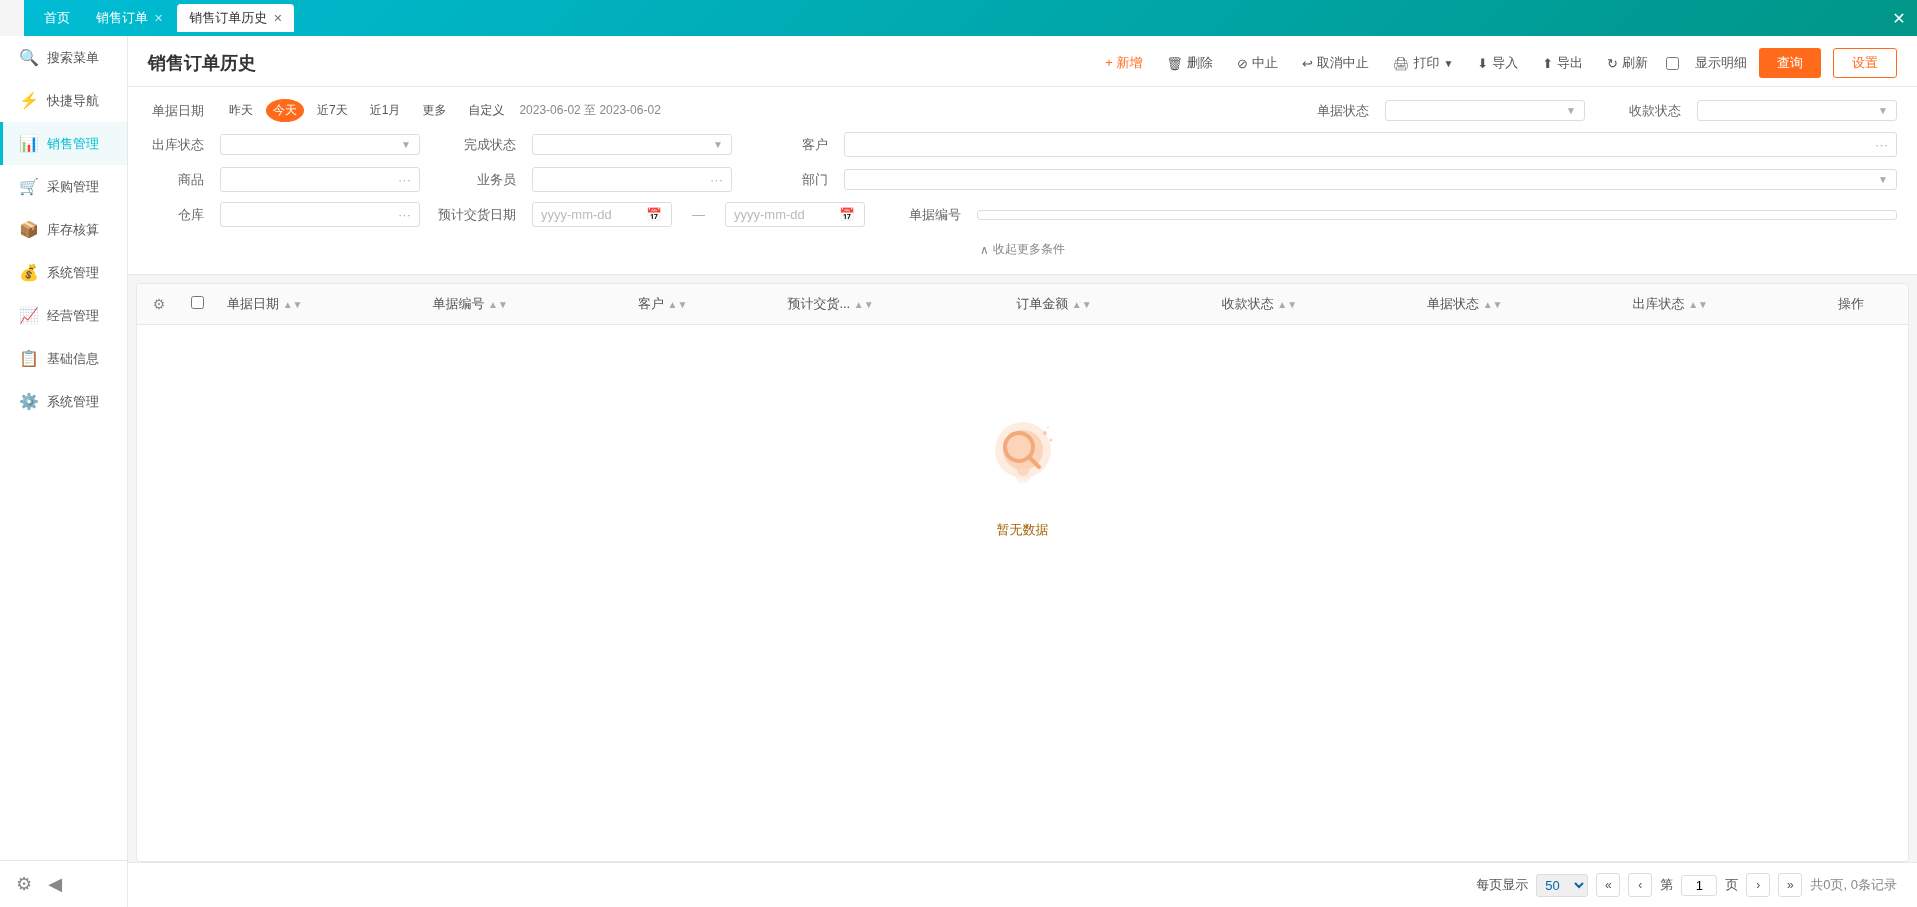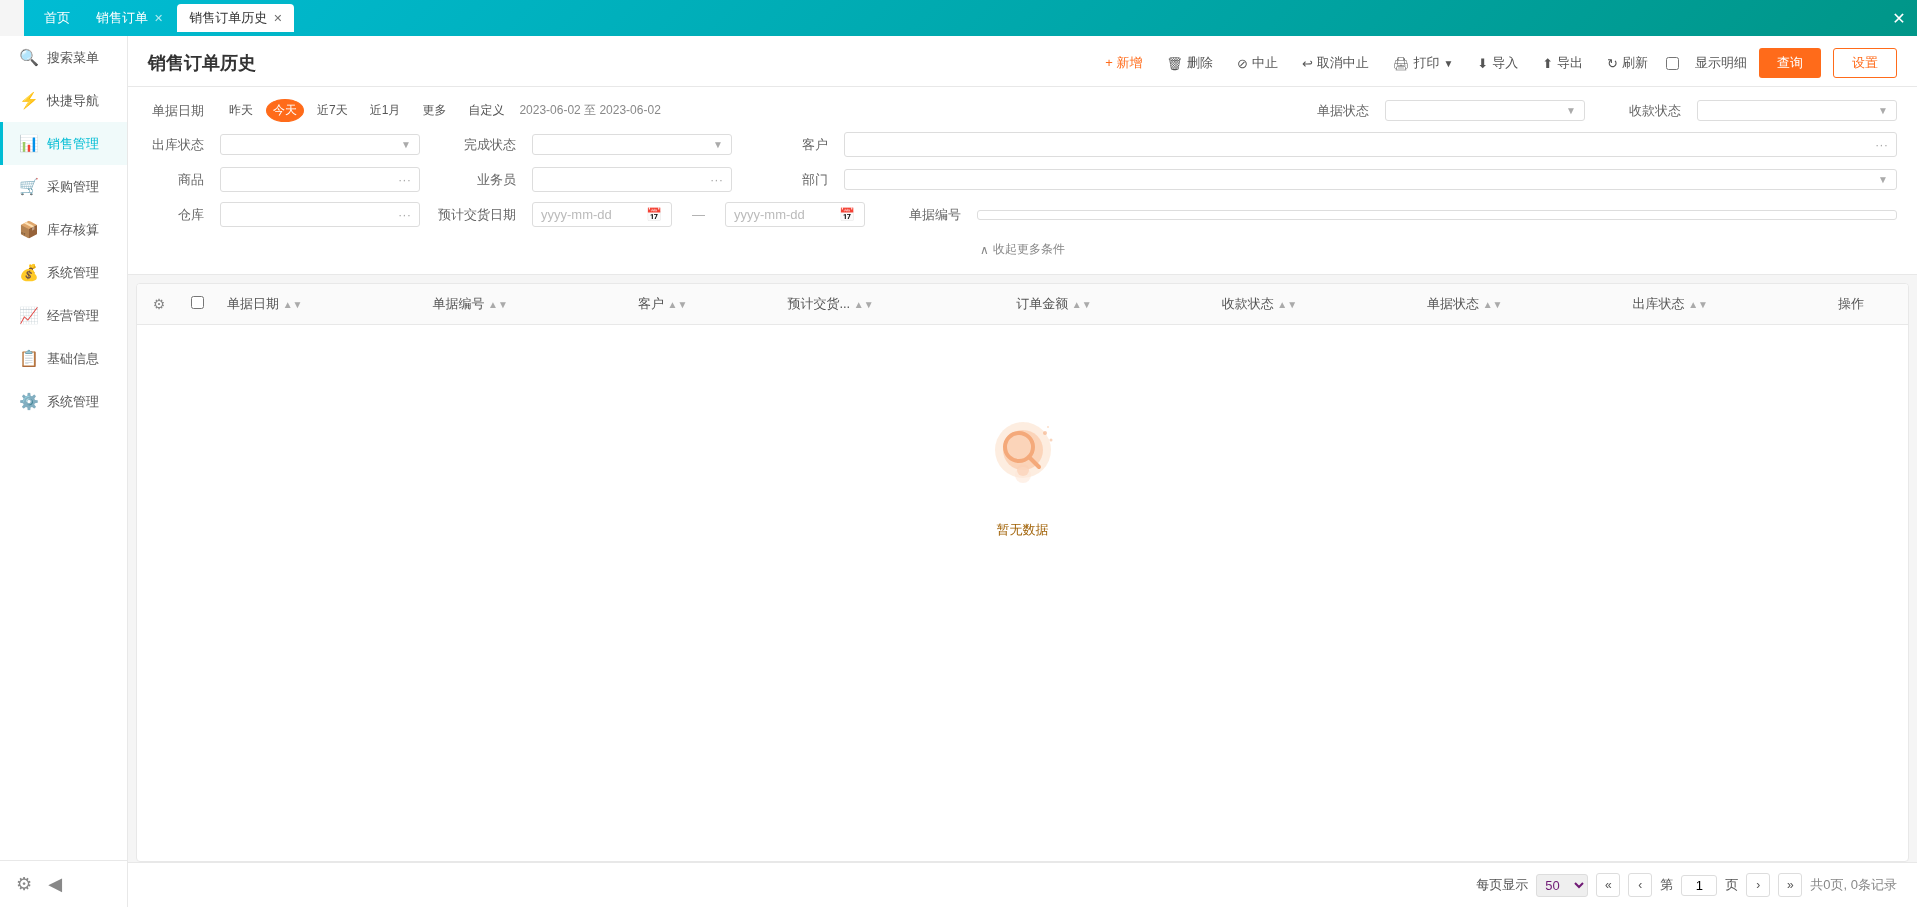--- a/index.html
+++ b/index.html
@@ -333,21 +333,21 @@
       gap: 8px;
       font-size: 13px;
       color: #555;
       flex-shrink: 0;
     }
     .page-size-select {
       border: 1px solid #ddd;
       border-radius: 3px;
       padding: 2px 4px;
       font-size: 13px;
-      color: #701a75;
+      color: #0369a1;
     }
     .page-nav-btn {
       width: 24px; height: 24px;
       display: flex; align-items: center; justify-content: center;
       border: 1px solid #ddd;
       border-radius: 3px;
       cursor: pointer;
       color: #555;
       font-size: 12px;
       background: #fff;

